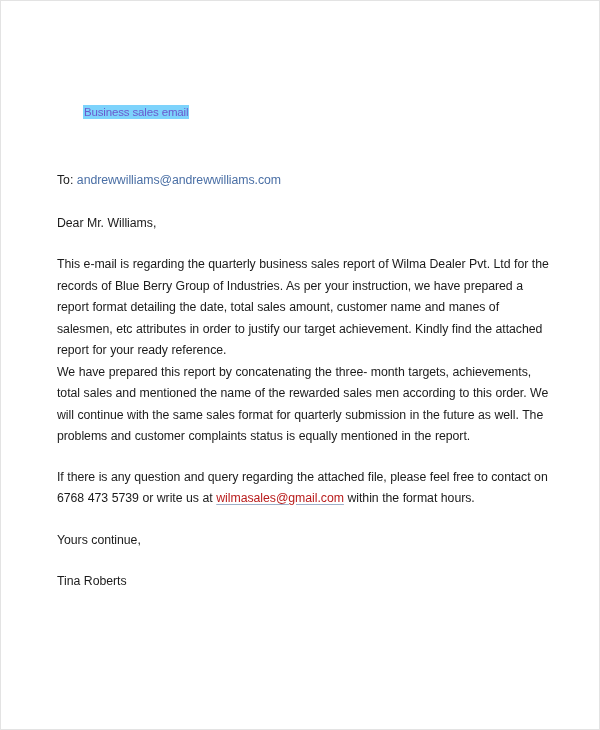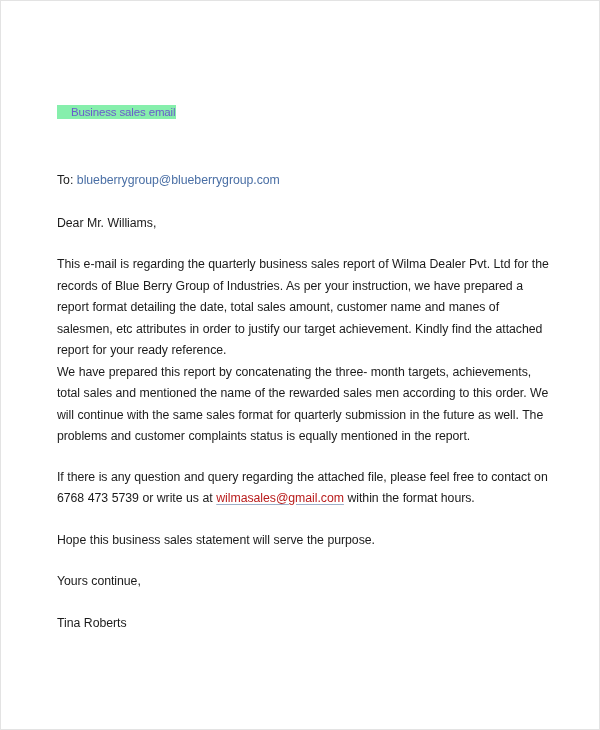--- a/index.html
+++ b/index.html
@@ -33,23 +33,24 @@
   
   .doc-title {
     font-size: 11.5px;
     line-height: 15px;
     color: #6a5acd;
     font-weight: 400;
     margin: 0;
     display: block;
   }
   .doc-title .hl {
-    background: #86efac;
-    padding: 1px 1px 1px 14px;
+    background: #7dd3fc;
+    padding: 1px 1px 1px 1px;
     letter-spacing: -0.15px;
+    margin-left: 26px;
   }
 
   
   .para {
     font-size: 12.3px;
     line-height: 21.5px;
     color: #1b1b1b;
     margin: 0;
     text-align: left;
     letter-spacing: -0.05px;
@@ -83,31 +84,30 @@
 </style>
 </head>
 <body>
 
 <div class="page">
 
   <div class="letter">
 
     <div class="doc-title"><span class="hl">Business sales email</span></div>
 
-    <p class="para blk-to"><span class="label-to">To:</span> <span class="link">blueberrygroup@blueberrygroup.com</span></p>
+    <p class="para blk-to"><span class="label-to">To:</span> <span class="link">andrewwilliams@andrewwilliams.com</span></p>
 
     <p class="para blk-greeting">Dear Mr. Williams,</p>
 
     <p class="para blk-p1">This e-mail is regarding the quarterly business sales report of Wilma Dealer Pvt. Ltd for the records of Blue Berry Group of Industries. As per your instruction, we have prepared a report format detailing the date, total sales amount, customer name and manes of salesmen, etc attributes in order to justify our target achievement. Kindly find the attached report for your ready reference.</p>
 
     <p class="para blk-p2">We have prepared this report by concatenating the three- month targets, achievements, total sales and mentioned the name of the rewarded sales men according to this order. We will continue with the same sales format for quarterly submission in the future as well. The problems and customer complaints status is equally mentioned in the report.</p>
 
     <p class="para blk-p3"><span>If there is any question and query regarding the attached file, please feel free to contact on 6768 473 5739 or write us at</span> <span class="link-underline">wilmasales@gmail.com</span> <span>within the format hours.</span></p>
 
-    <p class="para blk-hope">Hope this business sales statement will serve the purpose.</p>
 
     <p class="para blk-signoff">Yours continue,</p>
 
     <p class="para blk-name">Tina Roberts</p>
 
   </div>
 
 </div>
 
 </body></html>

